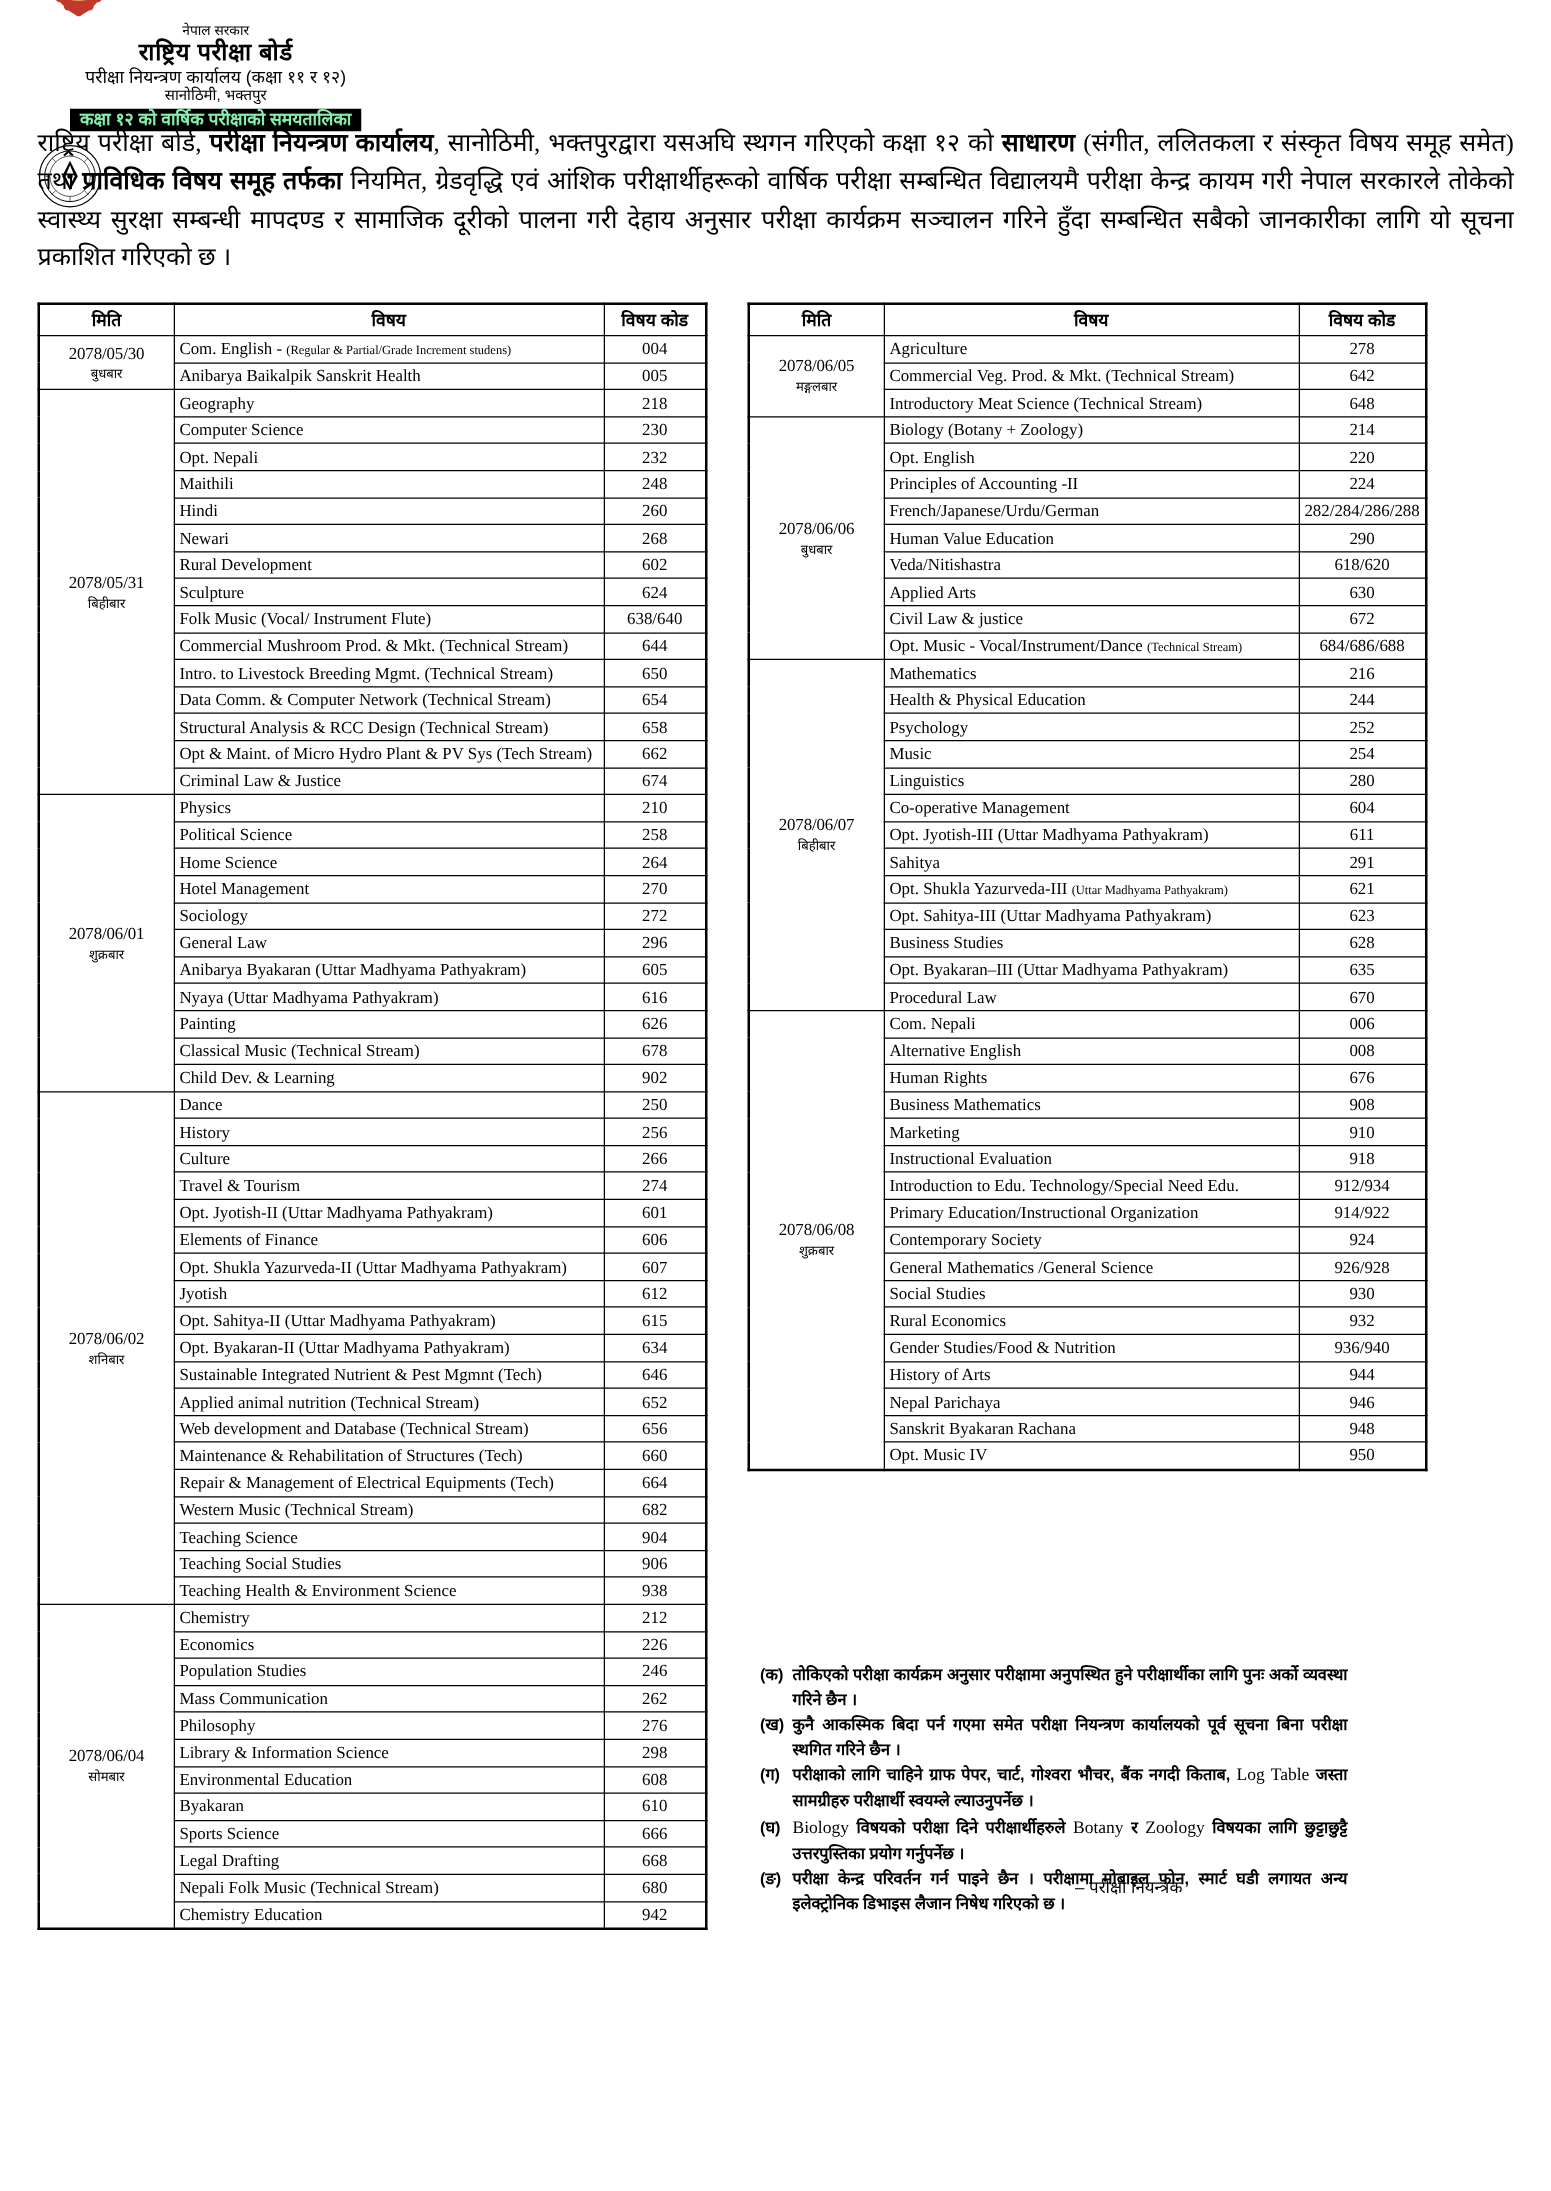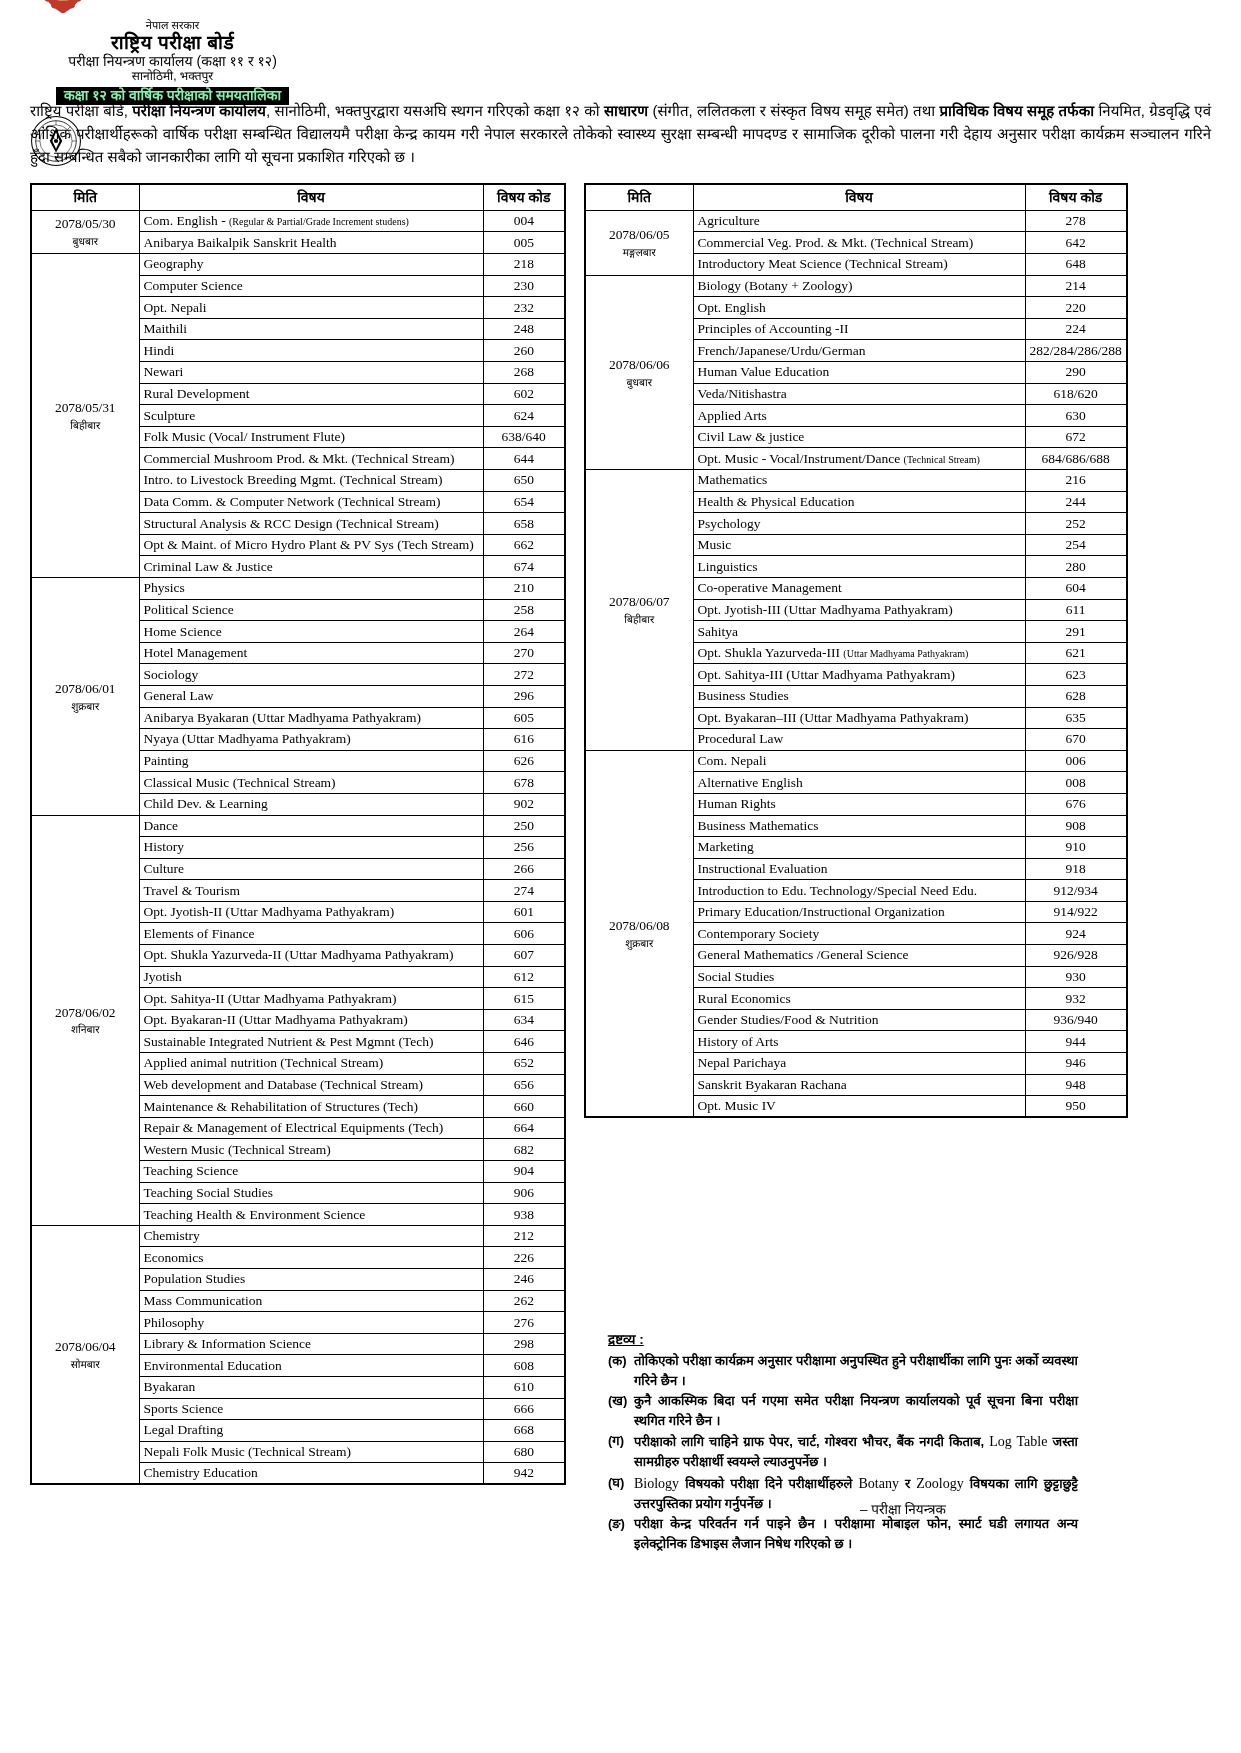--- a/index.html
+++ b/index.html
@@ -50,41 +50,41 @@
     padding: 1px 8px 2px 8px;
     margin-top: 3px;
     font-family: "Liberation Sans", sans-serif;
     white-space: nowrap;
   }
   .seal { width: 52px; height: 52px; flex:0 0 auto; margin-top: 10px;}
   .seal svg { width:100%; height:100%; display:block; }
 
   
   .intro {
-    font-size: 15px;
+    font-size: 20px;
     line-height: 1.52;
     text-align: justify;
-    font-family: Liberation Sans, sans-serif;
+    font-family: Liberation Serif, serif;
     margin-top: 2px;
     position: relative;
     z-index: 3;
   }
   .intro b { font-weight: 700; }
   .examtime {
     font-size: 15px;
     font-family: "Liberation Sans", sans-serif;
     margin: 5px 0 5px 68px;
   }
   .examtime .lbl { font-weight: 400; }
   .examtime .val { font-weight: 700; }
 
   
   .tables {
     display: flex;
-    gap: 18px;
+    gap: 32px;
     align-items: flex-start;
     margin-top: 4px;
   }
   .tbl-wrap { flex: 0 0 auto; }
   table.routine {
     border-collapse: collapse;
     table-layout: fixed;
     border: 2px solid #000;
   }
   table.routine th, table.routine td {
@@ -695,21 +695,20 @@
             <tr>
               <td class="subj c-subj-r"><span>Opt. Music IV</span></td>
               <td class="c-code-r">950</td>
             </tr>
           </tbody>
       </table>
     </div>
   </div>
 
   <div class="notes">
-    <div class="notes-title">द्रष्टव्य :</div>
     <div id="notes-list">
         <div class="note-row">
           <div class="note-mark">(क)</div>
           <div class="note-body">तोकिएको परीक्षा कार्यक्रम अनुसार परीक्षामा अनुपस्थित हुने परीक्षार्थीका लागि पुनः अर्को व्यवस्था गरिने छैन ।</div>
         </div>
         <div class="note-row">
           <div class="note-mark">(ख)</div>
           <div class="note-body">कुनै आकस्मिक बिदा पर्न गएमा समेत परीक्षा नियन्त्रण कार्यालयको पूर्व सूचना बिना परीक्षा स्थगित गरिने छैन ।</div>
         </div>
         <div class="note-row">

